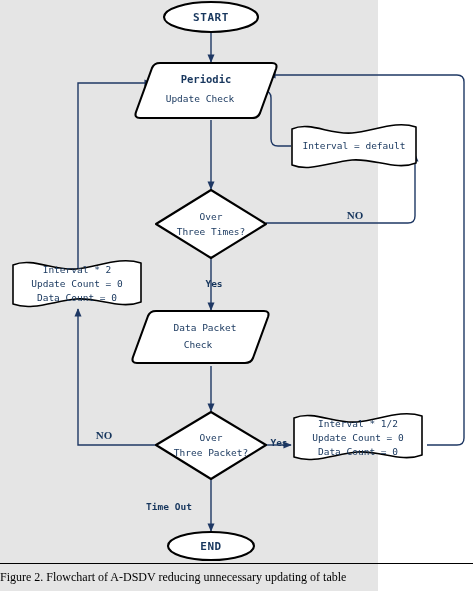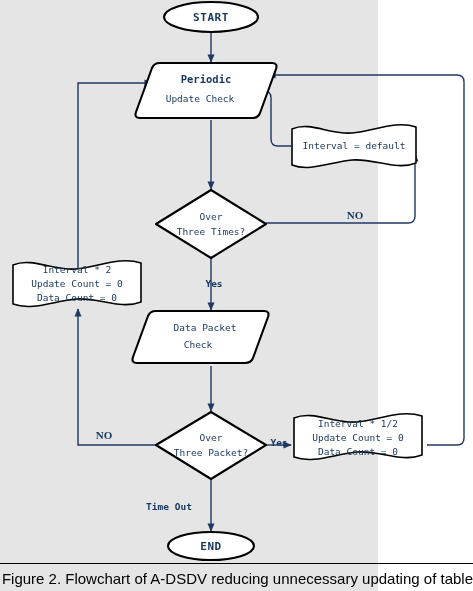--- a/index.html
+++ b/index.html
@@ -89,23 +89,23 @@
     left: 0;
     top: 563px;
     width: 473px;
     border-top: 1.2px solid #000000;
   }
   #figure-caption {
     position: absolute;
     left: 0;
     top: 570px;
     width: 473px;
-    text-align: right;
-    font-family: Liberation Sans, sans-serif;
-    font-size: 15px;
+    text-align: left;
+    font-family: Liberation Serif, serif;
+    font-size: 12px;
     color: #000000;
     white-space: nowrap;
   }
 </style>
 </head>
 <body>
 
 <div id="figure-root">
 
   <svg id="flow-svg" viewBox="0 0 473 566">

